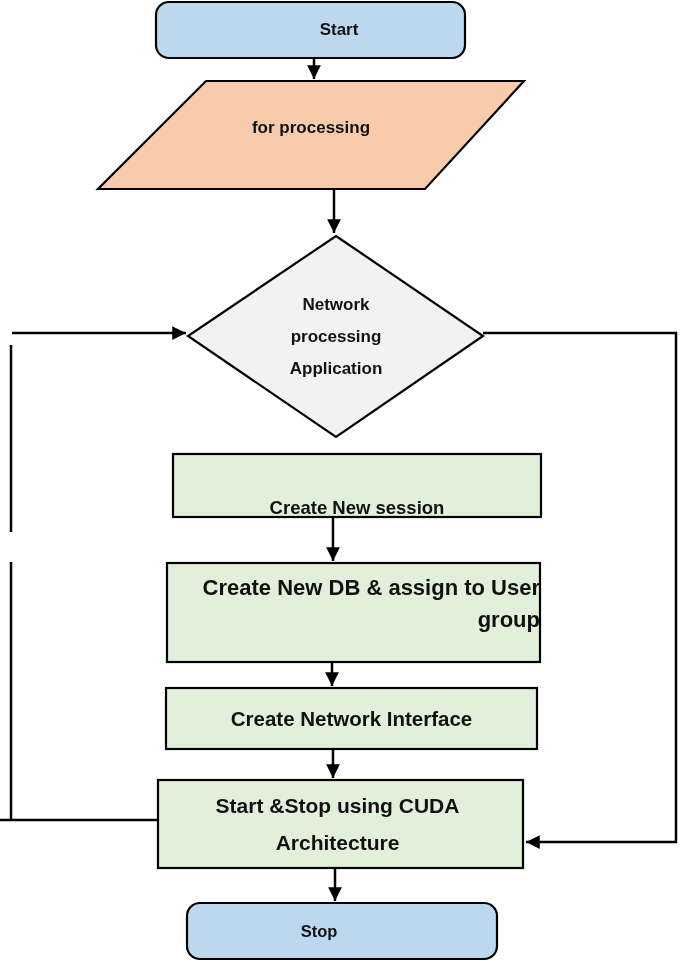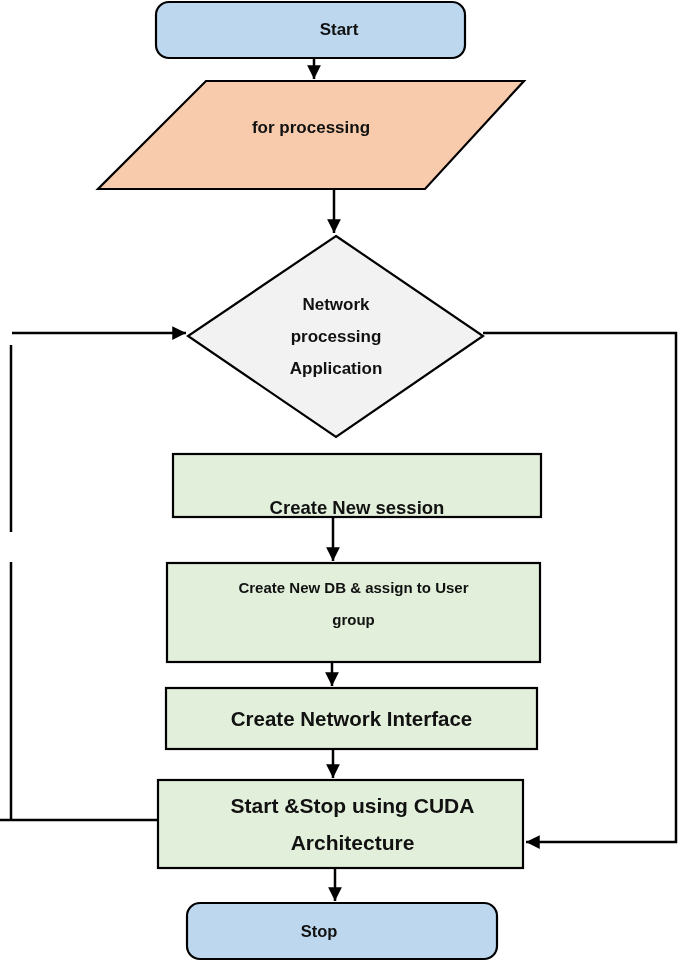--- a/index.html
+++ b/index.html
@@ -33,23 +33,23 @@
     position: absolute;
     text-align: center;
     font-weight: bold;
     color: #111111;
     white-space: nowrap;
   }
   .lbl-start       { left:156px; top:2px;   width:298px; line-height:56px; font-size:17px;margin-left:34px; }
   .lbl-io          { left:161px; top:115px; width:300px; line-height:26px; font-size:17px; }
   .lbl-decision    { left:236px; top:289px; width:200px; line-height:32px; font-size:17px; }
   .lbl-session     { left:173px; top:476px; width:368px; line-height:63px; font-size:18.5px; }
-  .lbl-db          { left:167px; top:572px; width:373px; line-height:32px; font-size:15px; }
+  .lbl-db          { left:167px; top:572px; width:373px; line-height:32px; font-size:22px;text-align:right; }
   .lbl-network     { left:166px; top:688px; width:371px; line-height:61px; font-size:20.5px; }
-  .lbl-startstop   { left:170px; top:787px; width:365px; line-height:37px; font-size:21px; }
+  .lbl-startstop   { left:155px; top:787px; width:365px; line-height:37px; font-size:21px; }
   .lbl-stop        { left:187px; top:903px; width:264px; line-height:56px; font-size:16.5px; }
 </style>
 </head>
 <body>
 
 <div class="canvas">
   <svg width="685" height="961" viewBox="0 0 685 961">
     <defs>
       <marker id="arrow" viewBox="0 0 10 10" refX="10" refY="5" markerWidth="5.5" markerHeight="5.5" orient="auto-start-reverse">
         <path d="M0,0 L10,5 L0,10 z" fill="#000000"></path>

